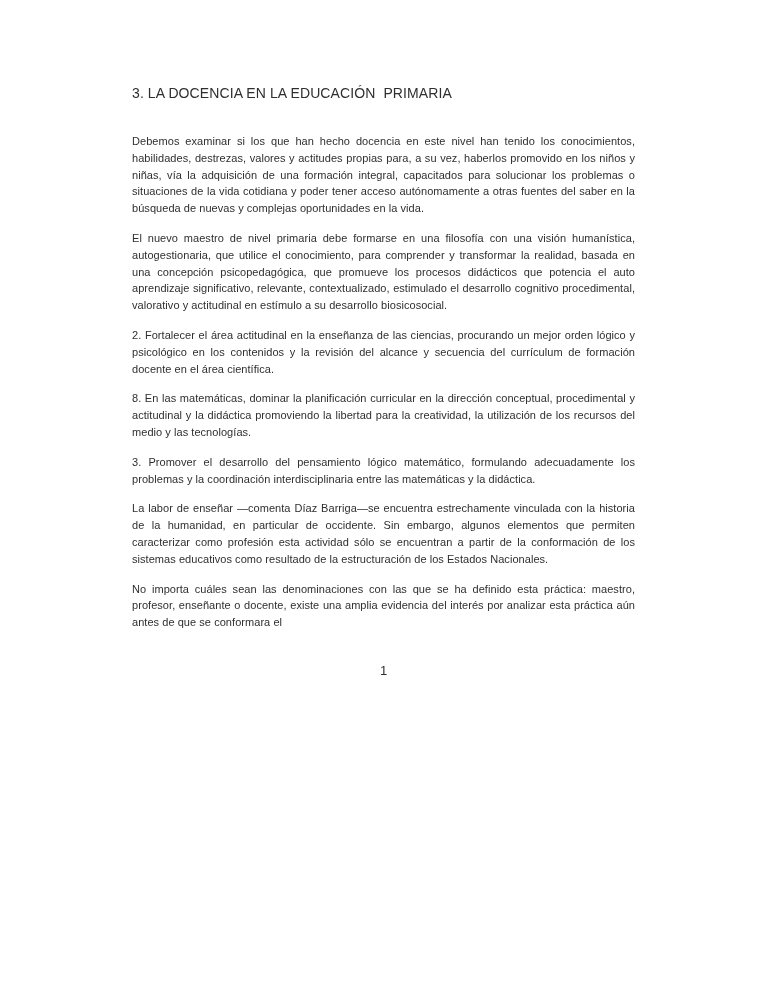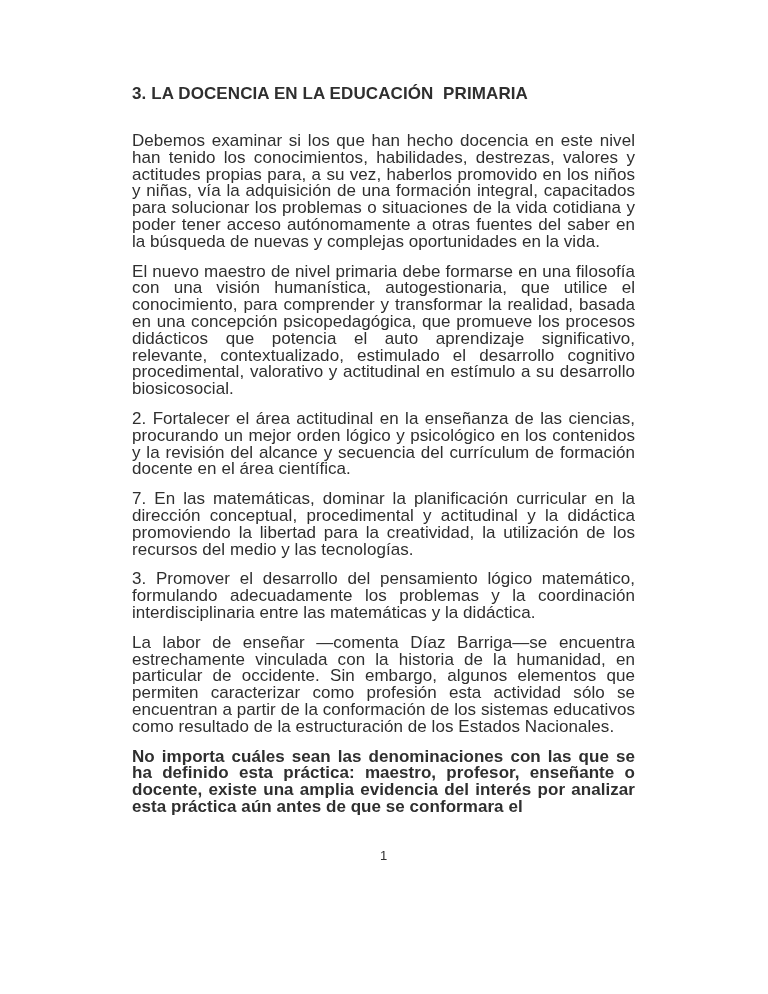--- a/index.html
+++ b/index.html
@@ -12,38 +12,37 @@
     width: 768px;
     height: 994px;
     background: #ffffff;
     overflow: hidden;
     font-family: "Liberation Sans", "DejaVu Sans", sans-serif;
     color: #2f2f2f;
     box-sizing: border-box;
     padding: 85px 133px 0 132px;
   }
   .doc-heading {
-    font-size: 17px;
-    font-weight: bold;
+    font-size: 14px;
+    font-weight: normal;
     line-height: 17px;
     margin: 0 0 31px 0;
     white-space: pre-wrap;
     letter-spacing: 0.1px;
   }
   .doc-paragraph {
-    font-size: 17px;
+    font-size: 11px;
     line-height: 16.8px;
     margin: 0 0 13px 0;
     text-align: justify;
     text-justify: inter-word;
     letter-spacing: 0.05px;
   }
   .extra-gap {
     margin-top: 5px;
-    font-weight: bold;
   }
   .page-footer {
     margin-top: 32px;
     text-align: center;
     font-size: 13px;
     line-height: 16px;
     color: #2f2f2f;
   }
 </style>
 </head>
@@ -53,21 +52,21 @@
   <h1 class="doc-heading">3. LA DOCENCIA EN LA EDUCACIÓN  PRIMARIA</h1>
 
   <p class="doc-paragraph">Debemos examinar si los que han hecho docencia en este nivel han tenido los conocimientos, habilidades, destrezas, valores y actitudes propias para, a su vez, haberlos promovido en los niños y niñas, vía la adquisición de una formación integral, capacitados para solucionar los problemas o situaciones de la vida cotidiana y poder tener acceso autónomamente a otras fuentes del saber en la búsqueda de nuevas y complejas oportunidades en la vida.</p>
 
   <p class="doc-paragraph">El nuevo maestro de nivel primaria debe formarse en una filosofía con una visión humanística, autogestionaria, que utilice el conocimiento, para comprender y transformar la realidad, basada en una concepción psicopedagógica, que promueve los procesos didácticos que potencia el auto aprendizaje significativo, relevante, contextualizado, estimulado el desarrollo cognitivo procedimental, valorativo y actitudinal en estímulo a su desarrollo biosicosocial.</p>
 
 
 
   <p class="doc-paragraph">2. Fortalecer el área actitudinal en la enseñanza de las ciencias, procurando un mejor orden lógico y psicológico en los contenidos y la revisión del alcance y secuencia del currículum de formación docente en el área científica.</p>
 
-  <p class="doc-paragraph">7. En las matemáticas, dominar la planificación curricular en la dirección conceptual, procedimental y actitudinal y la didáctica promoviendo la libertad para la creatividad, la utilización de los recursos del medio y las tecnologías.</p>
+  <p class="doc-paragraph">8. En las matemáticas, dominar la planificación curricular en la dirección conceptual, procedimental y actitudinal y la didáctica promoviendo la libertad para la creatividad, la utilización de los recursos del medio y las tecnologías.</p>
 
   <p class="doc-paragraph">3. Promover el desarrollo del pensamiento lógico matemático, formulando adecuadamente los problemas y la coordinación interdisciplinaria entre las matemáticas y la didáctica.</p>
 
 
   <p class="doc-paragraph">La labor de enseñar —comenta Díaz Barriga—se encuentra estrechamente vinculada con la historia de la humanidad, en particular de occidente. Sin embargo, algunos elementos que permiten caracterizar como profesión esta actividad sólo se encuentran a partir de la conformación de los sistemas educativos como resultado de la estructuración de los Estados Nacionales.</p>
 
   <p class="doc-paragraph extra-gap">No importa cuáles sean las denominaciones con las que se ha definido esta práctica: maestro, profesor, enseñante o docente, existe una amplia evidencia del interés por analizar esta práctica aún antes de que se conformara el</p>
 
   <div class="page-footer">1</div>
 </div>

